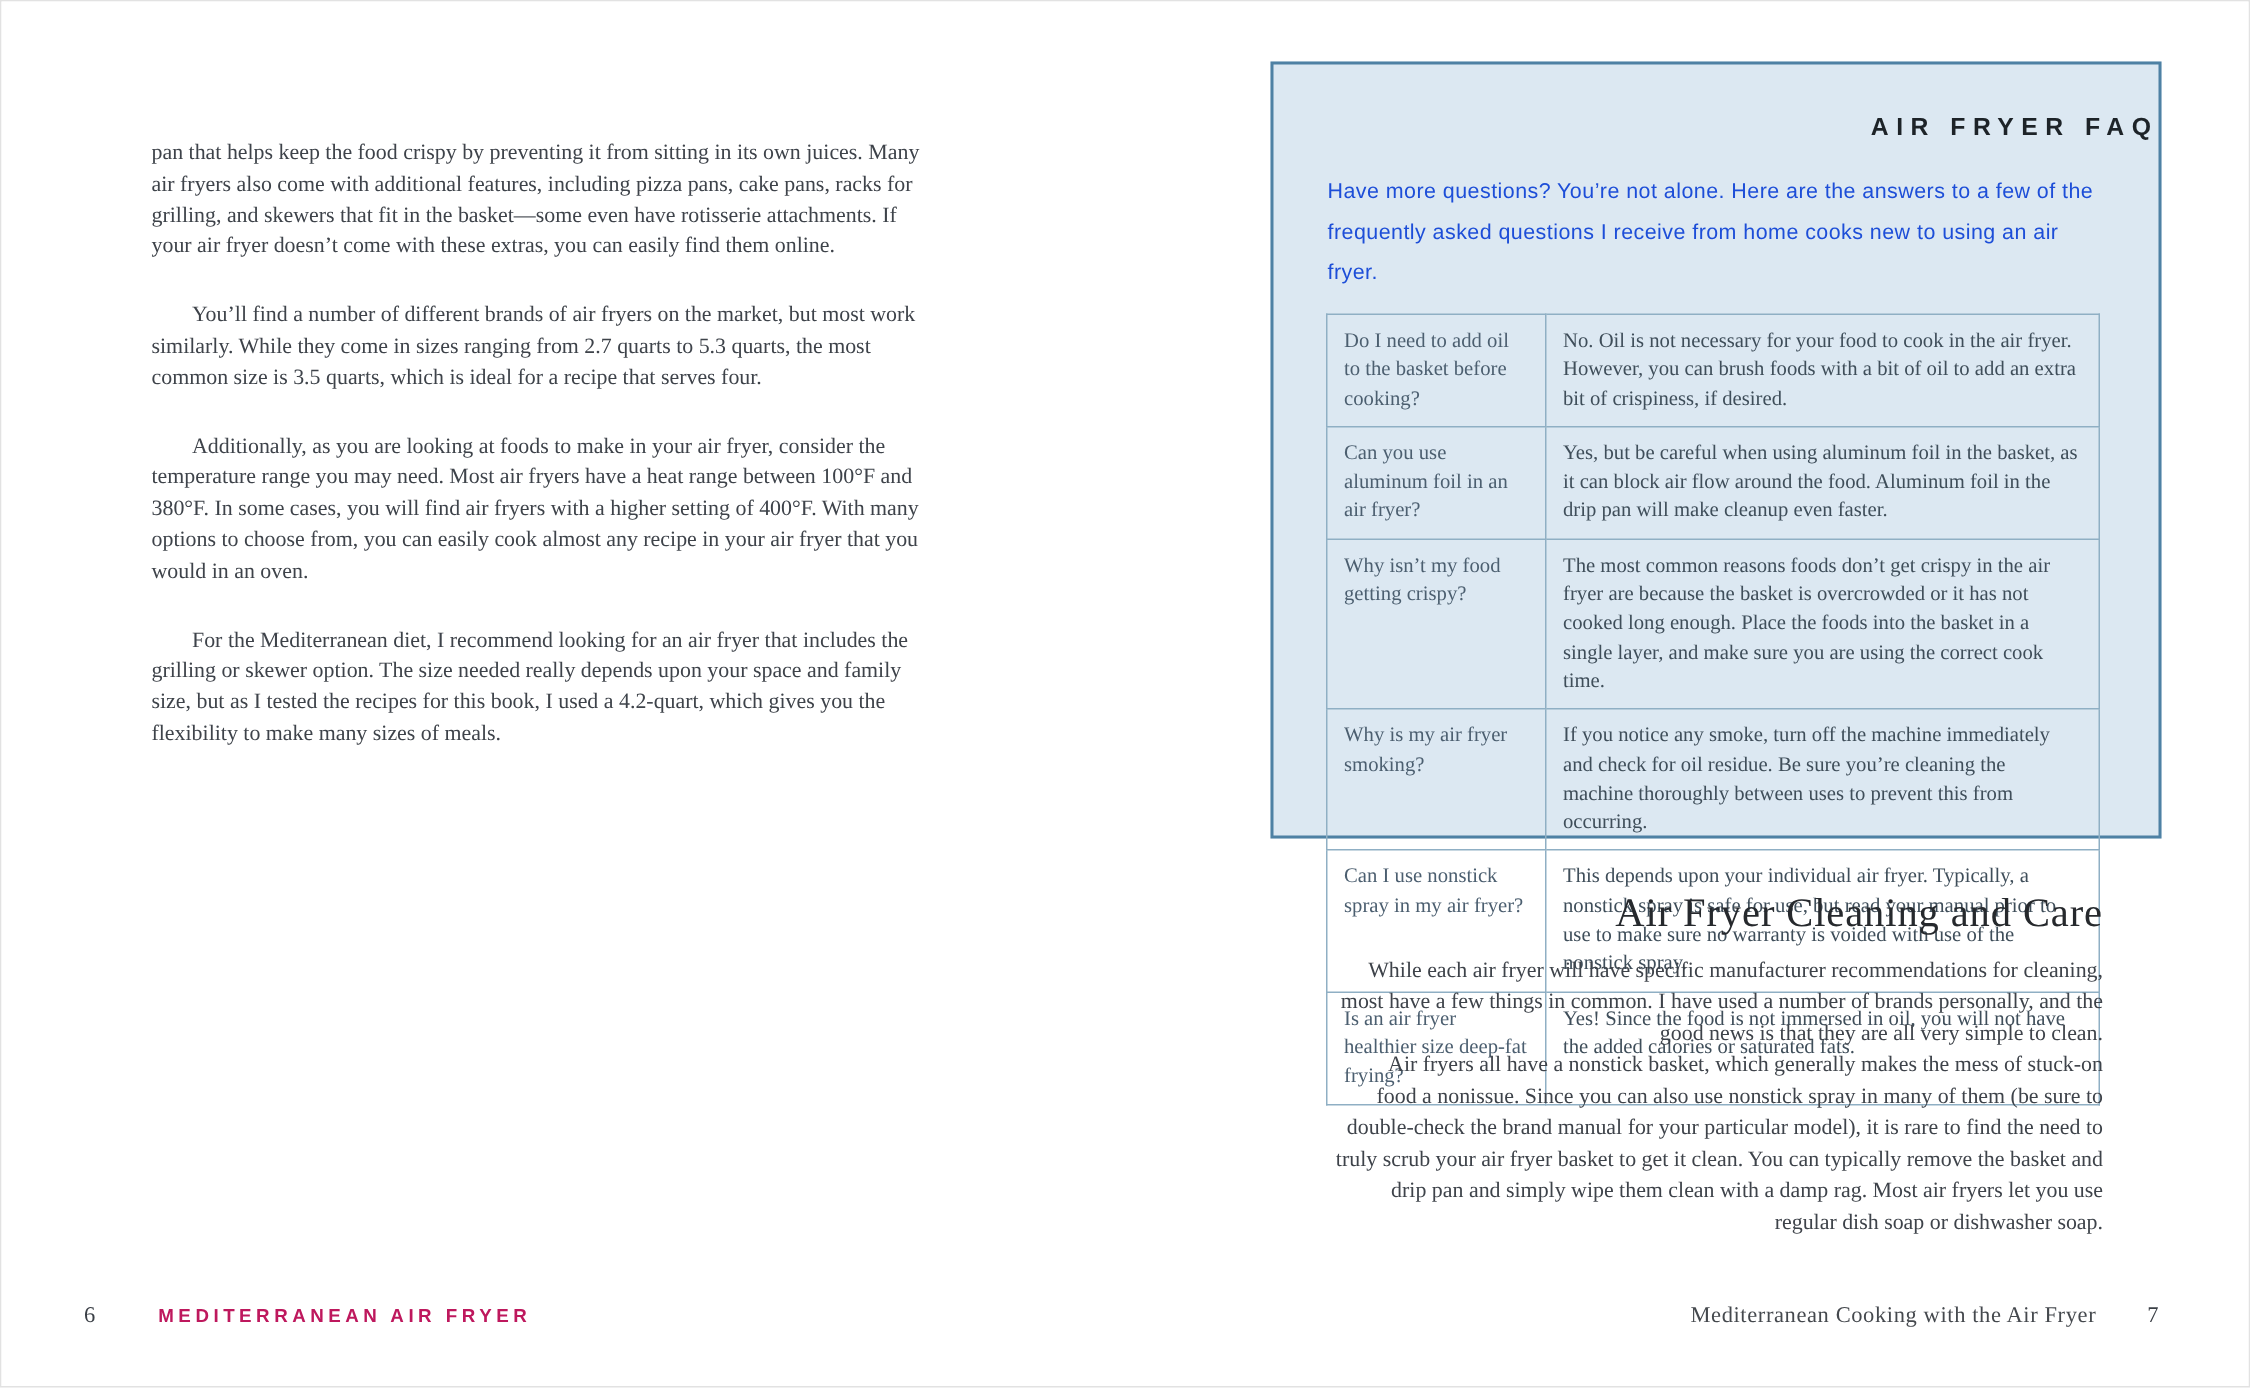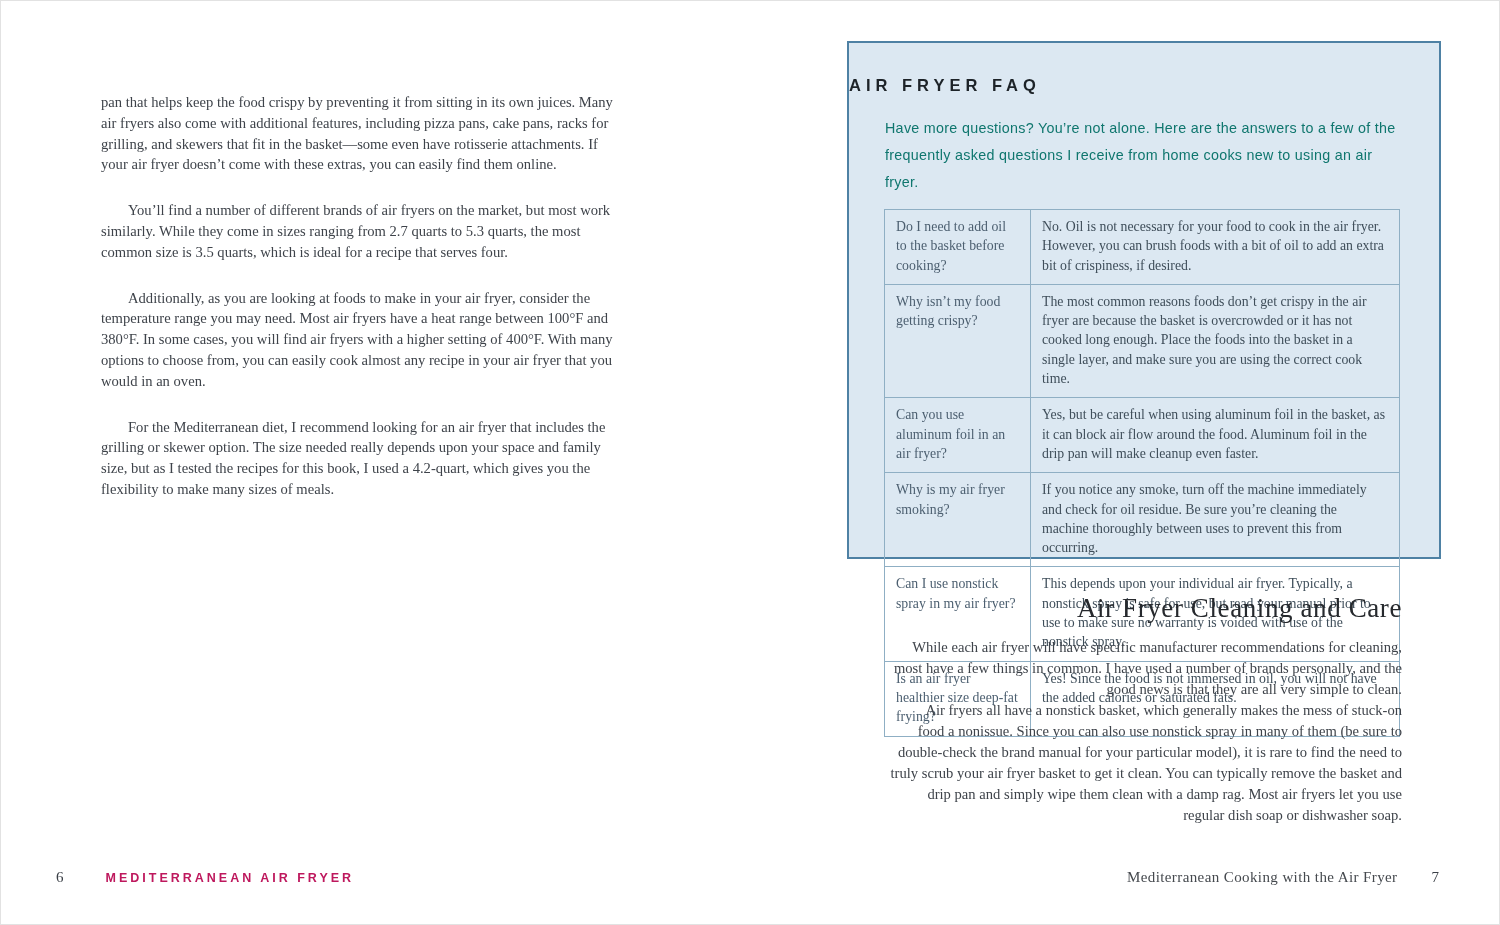--- a/index.html
+++ b/index.html
@@ -48,34 +48,34 @@
   
   .faq-box {
     position: absolute;
     left: 846px; top: 40px;
     width: 594px; height: 518px;
     background: #dce8f2;
     border: 2px solid #4e81a4;
   }
   .faq-title {
     margin-top: 33px;
-    text-align: left;
+    text-align: right;
     font-family: "Liberation Sans", sans-serif;
     font-size: 16.5px;
     font-weight: bold;
     letter-spacing: 5px;
     color: #1d2328;
   }
   .faq-intro {
     margin: 20px 34px 0 36px;
     font-family: "Liberation Sans", sans-serif;
     font-size: 14.3px;
     line-height: 27px;
     letter-spacing: 0.3px;
-    color: #0f766e;
+    color: #1d4ed8;
   }
   .faq-table {
     display: table;
     border-collapse: collapse;
     margin: 13px 0 0 35px;
     width: 516px;
     border: 1px solid #86a7bd;
   }
   .faq-row { display: table-row; padding-left: 10px; }
   .faq-q, .faq-a {
@@ -151,26 +151,26 @@
 
   <div class="faq-box">
     <div class="faq-title">AIR FRYER FAQ</div>
     <div class="faq-intro">Have more questions? You’re not alone. Here are the answers to a few of the frequently asked questions I receive from home cooks new to using an air fryer.</div>
     <div class="faq-table" id="faq-table">
         <div class="faq-row">
           <div class="faq-q">Do I need to add oil to the basket before cooking?</div>
           <div class="faq-a">No. Oil is not necessary for your food to cook in the air fryer. However, you can brush foods with a bit of oil to add an extra bit of crispiness, if desired.</div>
         </div>
         <div class="faq-row">
+          <div class="faq-q">Can you use aluminum foil in an air fryer?</div>
+          <div class="faq-a">Yes, but be careful when using aluminum foil in the basket, as it can block air flow around the food. Aluminum foil in the drip pan will make cleanup even faster.</div>
+        </div>
+        <div class="faq-row">
           <div class="faq-q">Why isn’t my food getting crispy?</div>
           <div class="faq-a">The most common reasons foods don’t get crispy in the air fryer are because the basket is overcrowded or it has not cooked long enough. Place the foods into the basket in a single layer, and make sure you are using the correct cook time.</div>
-        </div>
-        <div class="faq-row">
-          <div class="faq-q">Can you use aluminum foil in an air fryer?</div>
-          <div class="faq-a">Yes, but be careful when using aluminum foil in the basket, as it can block air flow around the food. Aluminum foil in the drip pan will make cleanup even faster.</div>
         </div>
         <div class="faq-row">
           <div class="faq-q">Why is my air fryer smoking?</div>
           <div class="faq-a">If you notice any smoke, turn off the machine immediately and check for oil residue. Be sure you’re cleaning the machine thoroughly between uses to prevent this from occurring.</div>
         </div>
         <div class="faq-row">
           <div class="faq-q">Can I use nonstick spray in my air fryer?</div>
           <div class="faq-a">This depends upon your individual air fryer. Typically, a nonstick spray is safe for use, but read your manual prior to use to make sure no warranty is voided with use of the nonstick spray.</div>
         </div>
         <div class="faq-row">

